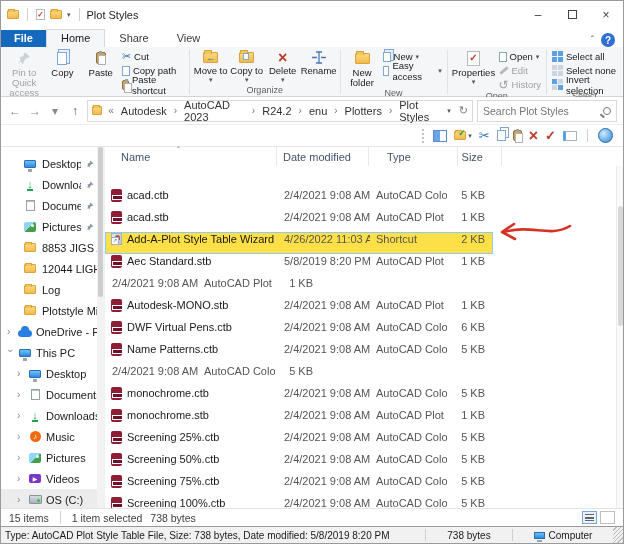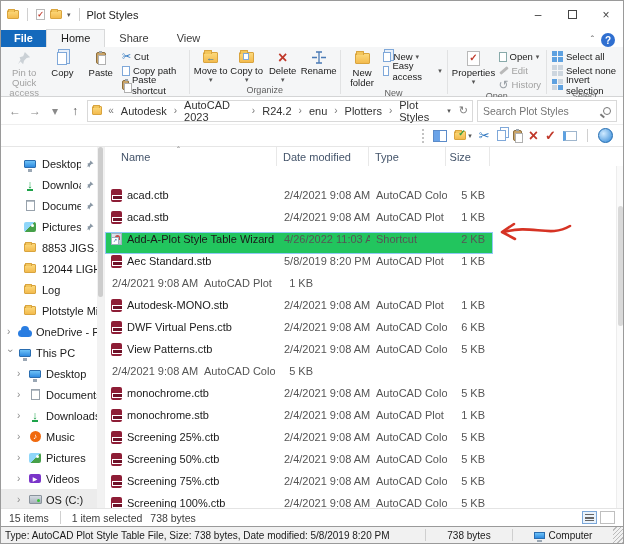--- a/index.html
+++ b/index.html
@@ -123,25 +123,25 @@
   .cloud { width:14px; height:7px; background:#2a7de1; border-radius:7px; position:relative; margin-top:3px; }
   .cloud::before { content:""; position:absolute; left:3px; top:-4px; width:8px; height:8px; border-radius:50%; background:#2a7de1; }
 
   
   .filepane { flex:1; position:relative; display:flex; flex-direction:column; min-width:0; border-left:1px solid #f0f0f0; }
   .fhead { height:19px; display:flex; color:#44546a; flex:0 0 auto; }
   .fhead .hcell { border-right:1px solid #e8e8e8; height:100%; display:flex; align-items:center; padding-left:6px; position:relative; }
   .sortmark { position:absolute; left:72px; top:-2px; color:#888; font-size:9px; }
   .col-name { width:172px; padding-left:16px !important; }
   .col-date { width:92px; }
-  .col-type { width:77px; }
+  .col-type { width:77px;margin-left:12px; }
   .col-size { width:44px; justify-content:flex-end; padding-right:18px; }
   .flist { flex:1; overflow:hidden; position:relative; }
   .frow { height:22px; display:flex; align-items:center; width:388px; border:1px solid transparent; }
-  .frow.sel { background:#22c55e; border-color:#90c8f6; }
+  .frow.sel { background:#fde047; border-color:#90c8f6; }
   .fcell { overflow:hidden; white-space:nowrap;margin-top:36px; }
   .fc-name { width:172px; display:flex; align-items:center; gap:5px; padding-left:5px; color:#1a1a1a; }
   .fc-date { width:92px; color:#555; padding-left:6px; }
   .fc-type { width:77px; color:#555; padding-left:6px; }
   .fc-size { width:44px; color:#555; text-align:right; padding-right:6px; }
   .ficon-red { width:11px; height:13px; background:#8e1d36; border-radius:2px; position:relative; flex:0 0 auto; }
   .ficon-red::after { content:""; position:absolute; left:1px; bottom:2px; width:9px; height:3px; background:#6d1128; border:0.5px solid #fff; }
   .ficon-wiz { width:11px; height:12px; background:linear-gradient(135deg,#dfe7ee,#b9c6d2); border:1px solid #9fb0bf; position:relative; flex:0 0 auto; }
   .ficon-wiz::before { content:""; position:absolute; right:1px; top:1px; width:5px; height:5px; border-radius:50% 50% 0 50%; background:#c84b4b; }
   .ficon-wiz::after { content:"\2197"; position:absolute; left:-1px; bottom:-1px; width:6px; height:6px; background:#fff; border:1px solid #9fb0bf; color:#2a6db0; font-size:5px; line-height:5px; text-align:center; }
@@ -601,21 +601,21 @@
               <span class="ficon-red"></span>
               <span>DWF Virtual Pens.ctb</span>
             </span>
             <span class="fcell fc-date">2/4/2021 9:08 AM</span>
             <span class="fcell fc-type">AutoCAD Color-d...</span>
             <span class="fcell fc-size">6 KB</span>
           </div>
         <div class="frow">
             <span class="fcell fc-name">
               <span class="ficon-red"></span>
-              <span>View Patterns.ctb</span>
+              <span>Name Patterns.ctb</span>
             </span>
             <span class="fcell fc-date">2/4/2021 9:08 AM</span>
             <span class="fcell fc-type">AutoCAD Color-d...</span>
             <span class="fcell fc-size">5 KB</span>
           </div>
         <div class="frow">
             <span class="fcell fc-date">2/4/2021 9:08 AM</span>
             <span class="fcell fc-type">AutoCAD Color-d...</span>
             <span class="fcell fc-size">5 KB</span>
           </div>

